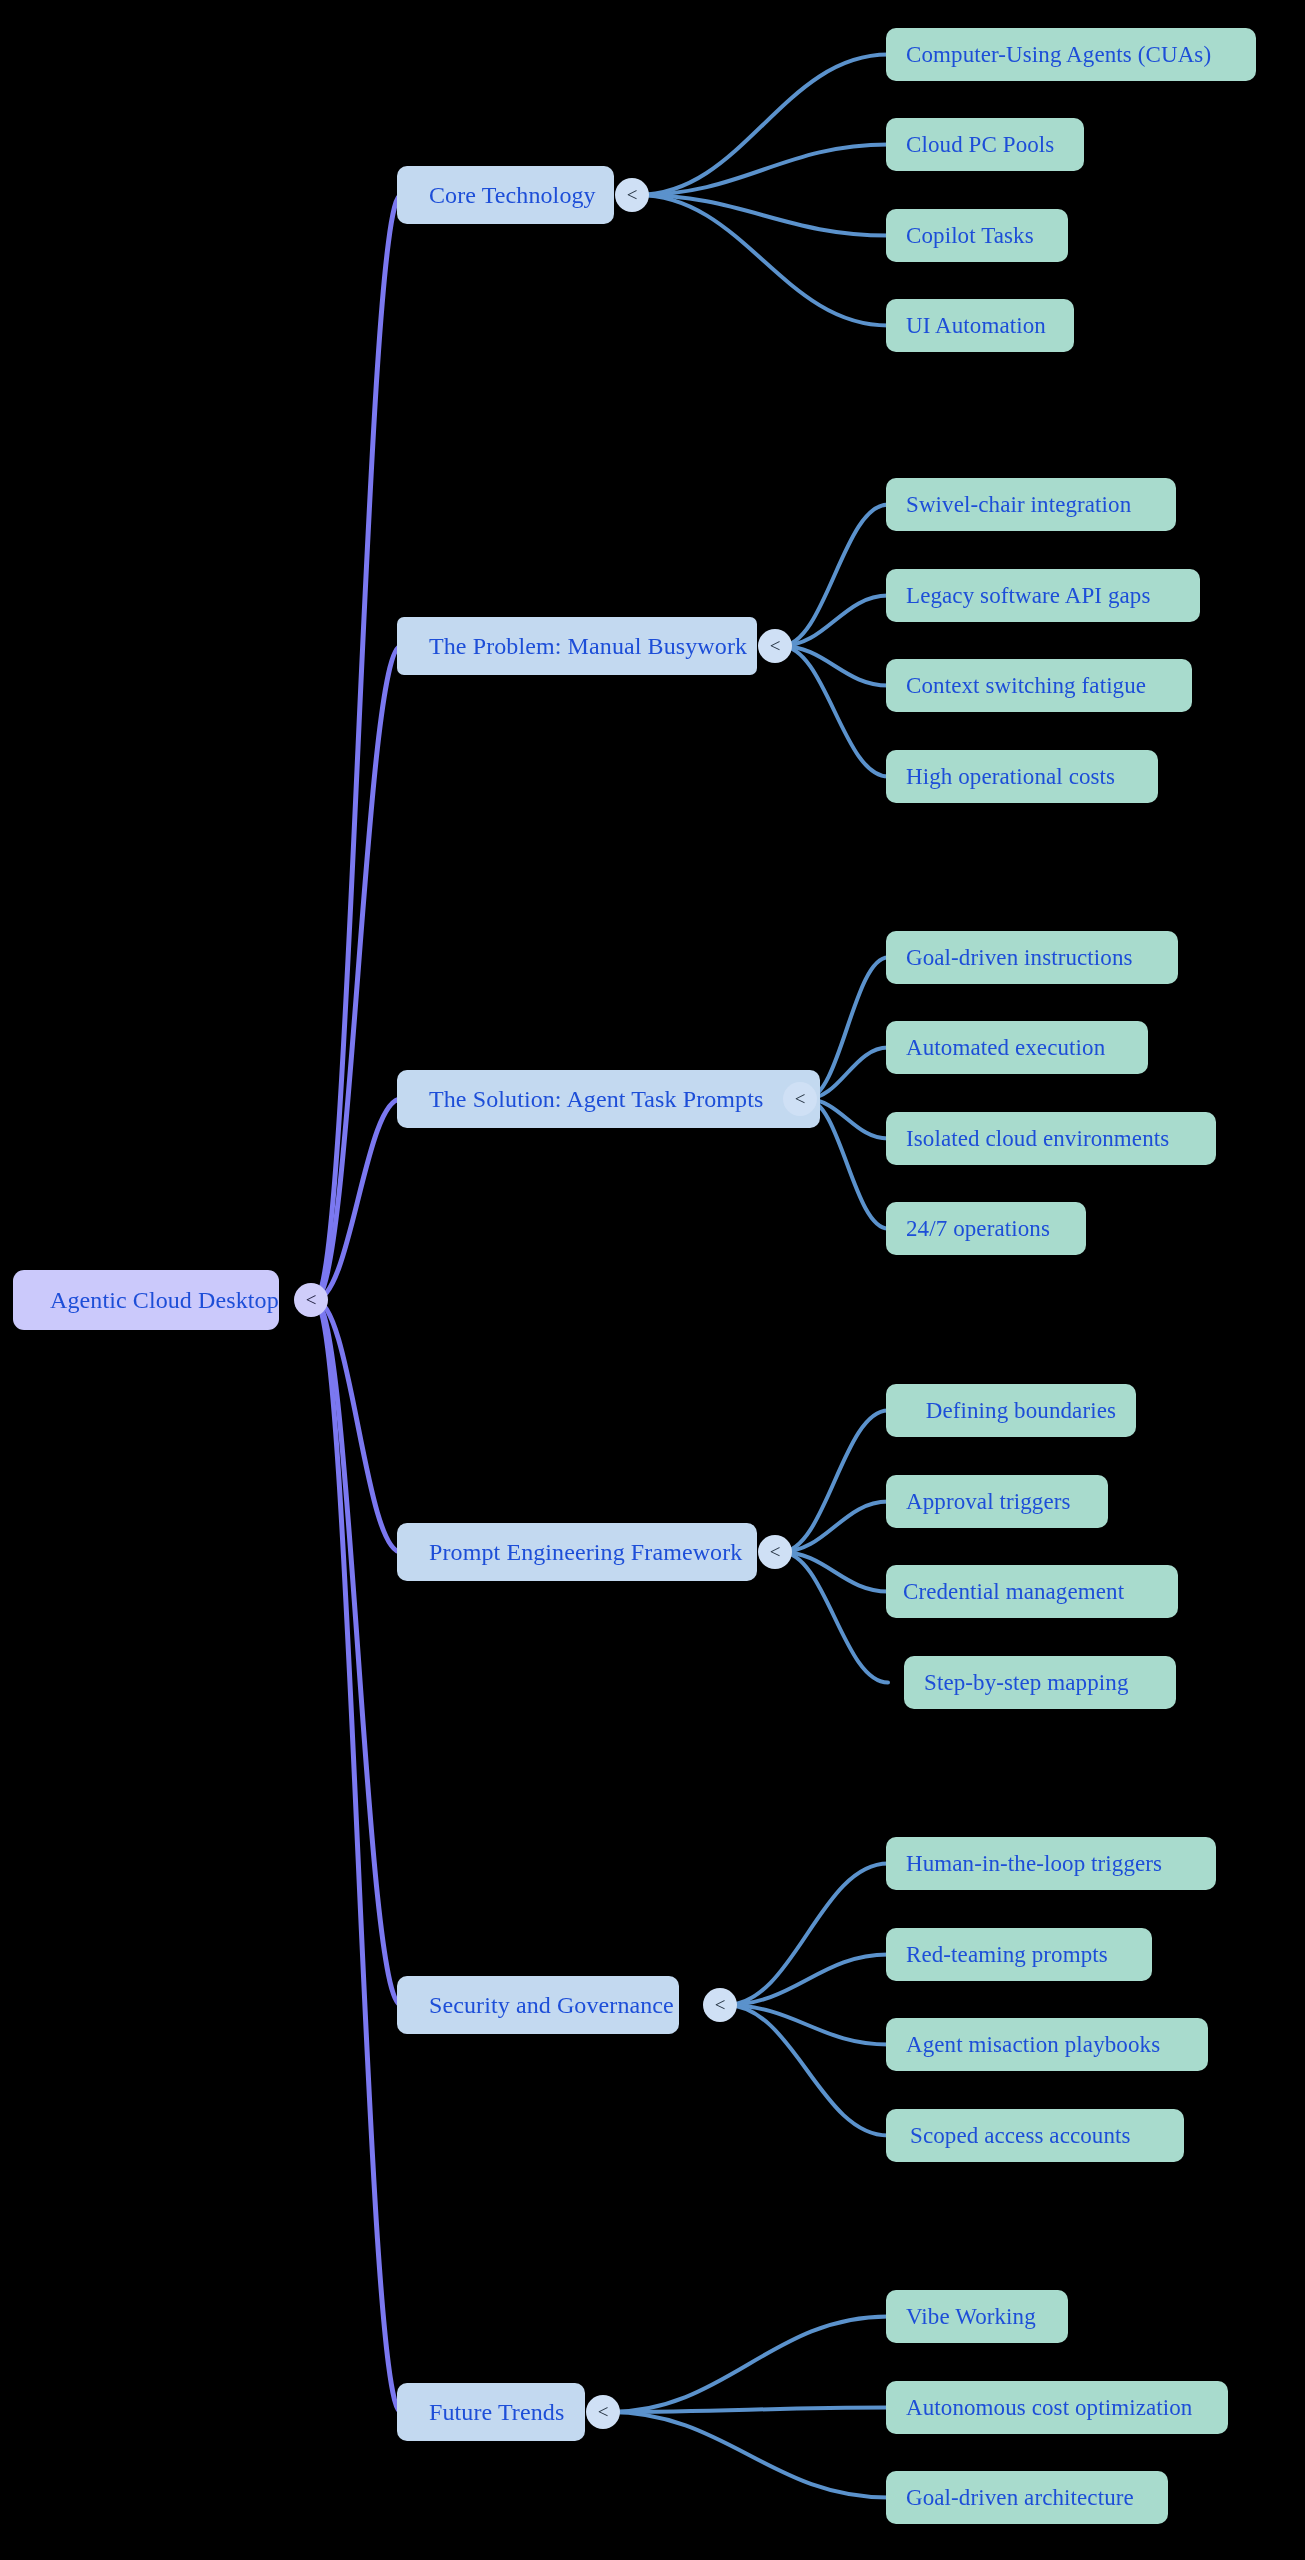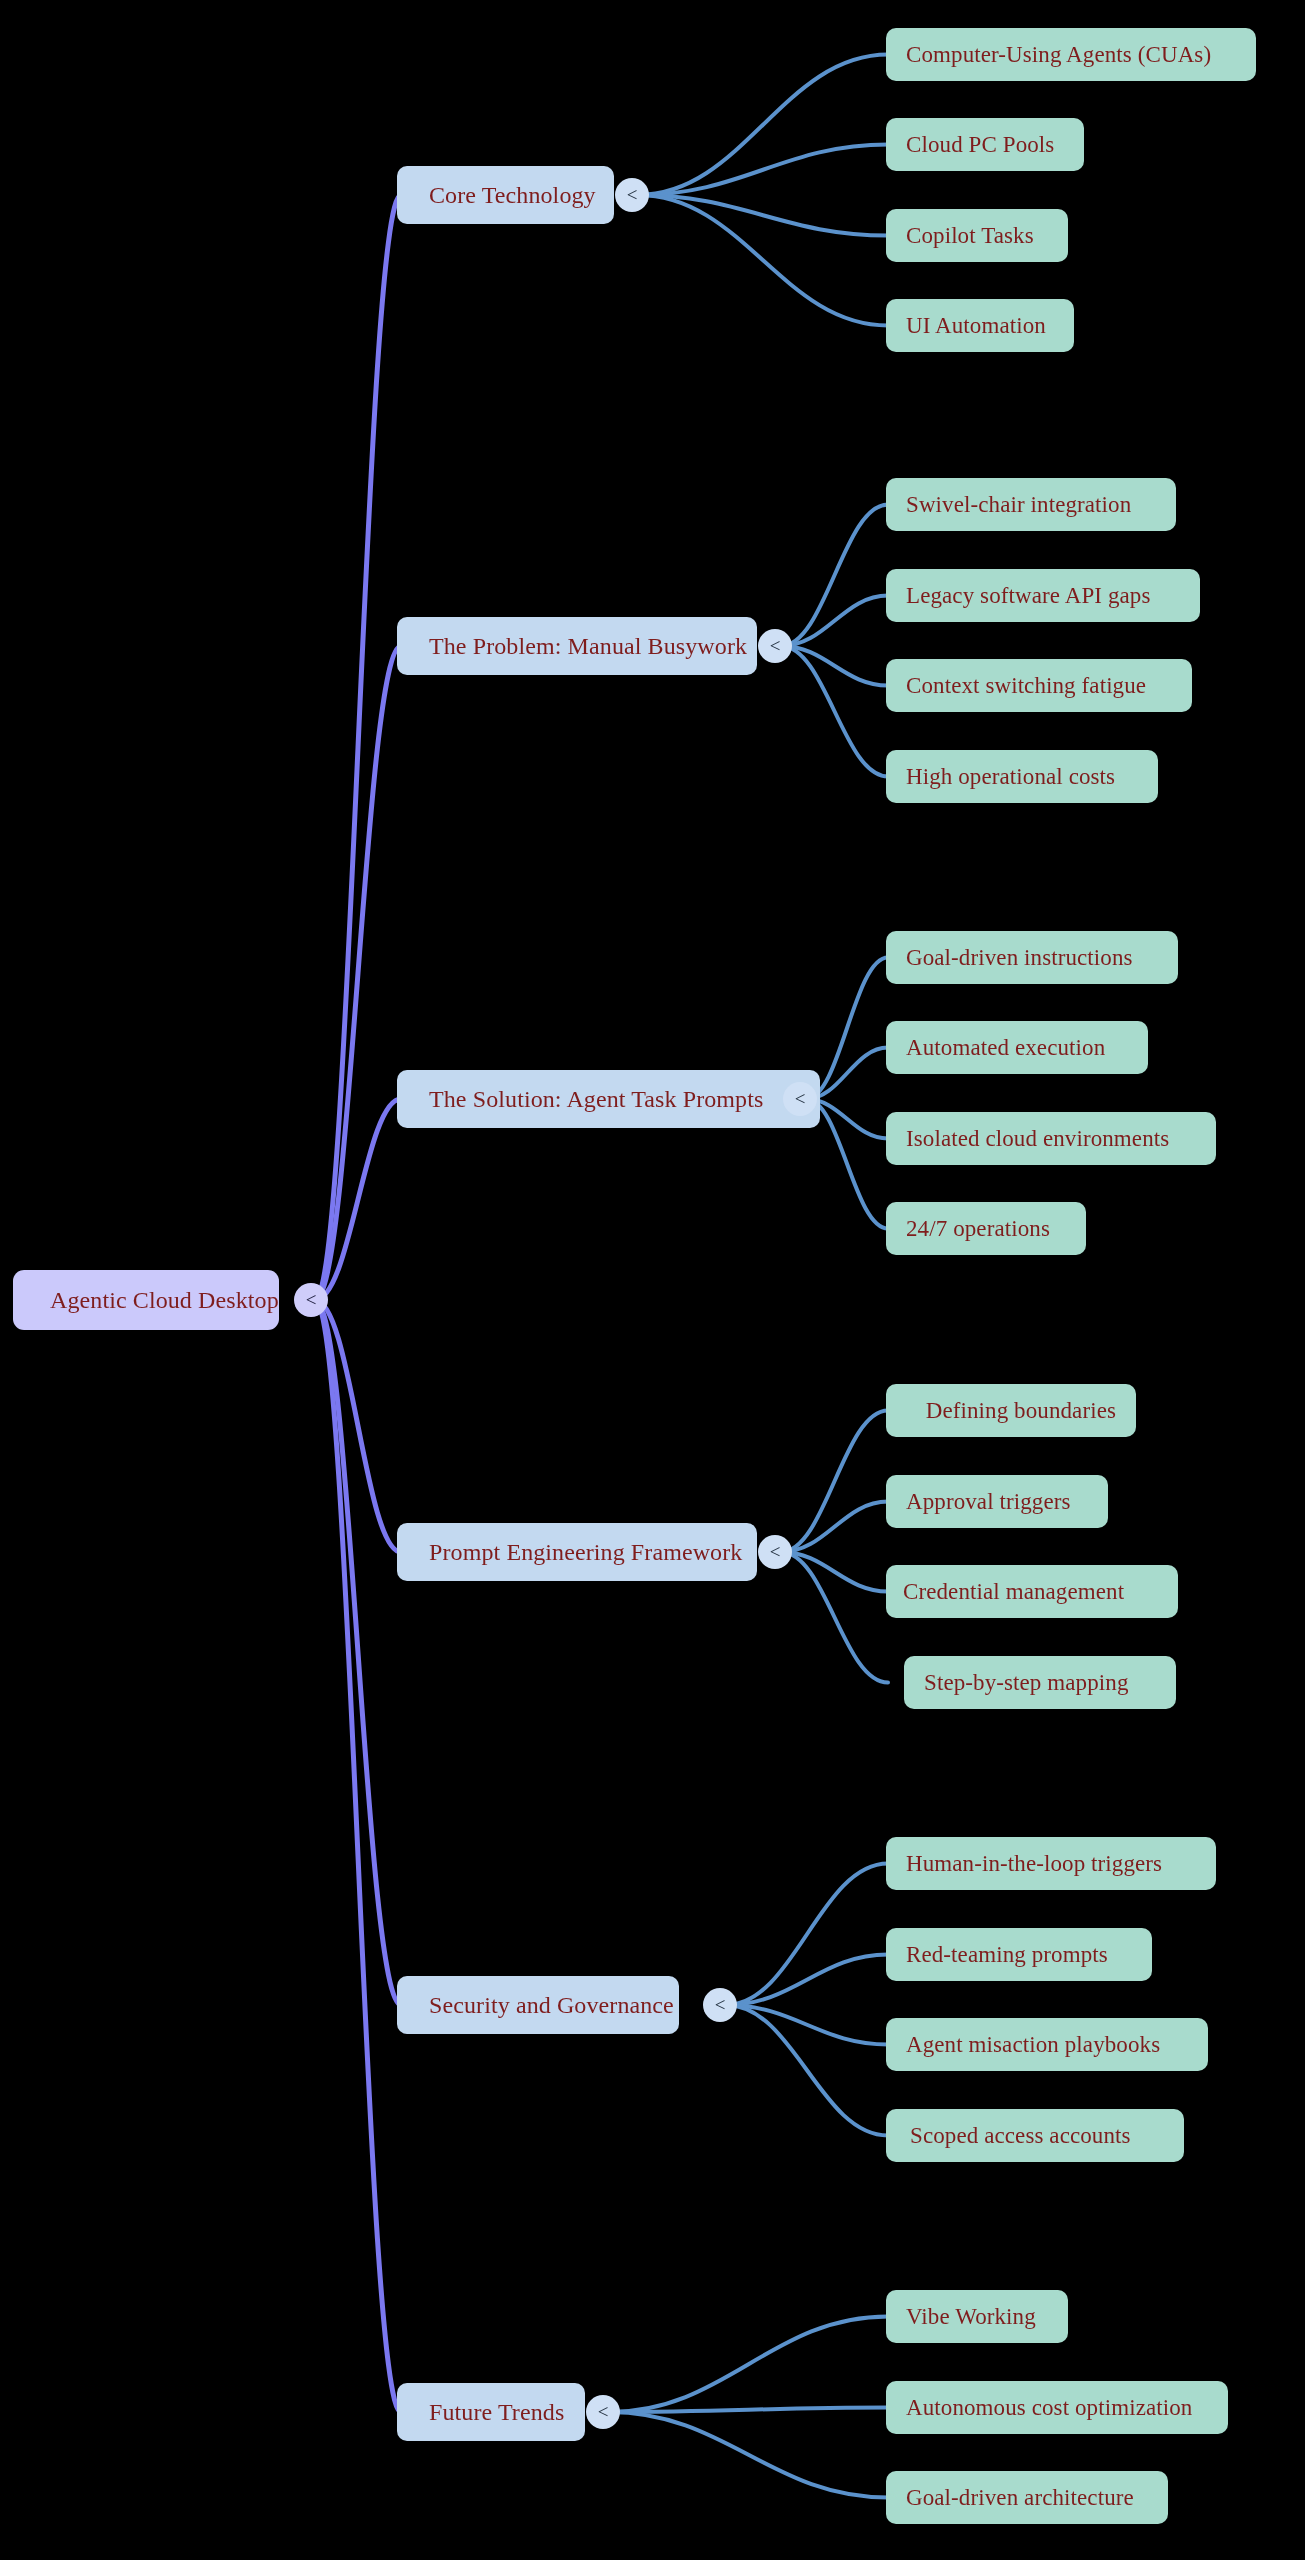--- a/index.html
+++ b/index.html
@@ -26,21 +26,21 @@
     height: 2560px;
     pointer-events: none;
   }
   .node {
     position: absolute;
     box-sizing: border-box;
     display: flex;
     align-items: center;
     border-radius: 10px;
     white-space: nowrap;
-    color: #7f1d1d;
+    color: #1d4ed8;
     letter-spacing: 0.1px;
   }
   .node-root {
     background: #cbc9fb;
     border-radius: 11px;
     font-size: 24px;
     padding: 0 37px;
     height: 60px;
   }
   .node-branch {
@@ -133,21 +133,21 @@
       </div>
       <div class="node node-leaf" style="left: 886px; top: 118px; width: 198px; height: 53px;">
         <span>Cloud PC Pools</span>
       </div>
       <div class="node node-leaf" style="left: 886px; top: 209px; width: 182px; height: 53px;">
         <span>Copilot Tasks</span>
       </div>
       <div class="node node-leaf" style="left: 886px; top: 299px; width: 188px; height: 53px;">
         <span>UI Automation</span>
       </div>
-      <div class="node node-branch" style="left: 397px; top: 617px; width: 360px; height: 58px;">
+      <div class="node node-branch" style="left: 397px; top: 617px; width: 360px; height: 58px; border-radius: 7px;">
         <span>The Problem: Manual Busywork</span>
       </div>
       <div class="badge badge-branch" style="left: 758px; top: 629px;">
         <span>&lt;</span>
       </div>
       <div class="node node-leaf" style="left: 886px; top: 478px; width: 290px; height: 53px;">
         <span>Swivel-chair integration</span>
       </div>
       <div class="node node-leaf" style="left: 886px; top: 569px; width: 314px; height: 53px;">
         <span>Legacy software API gaps</span>

